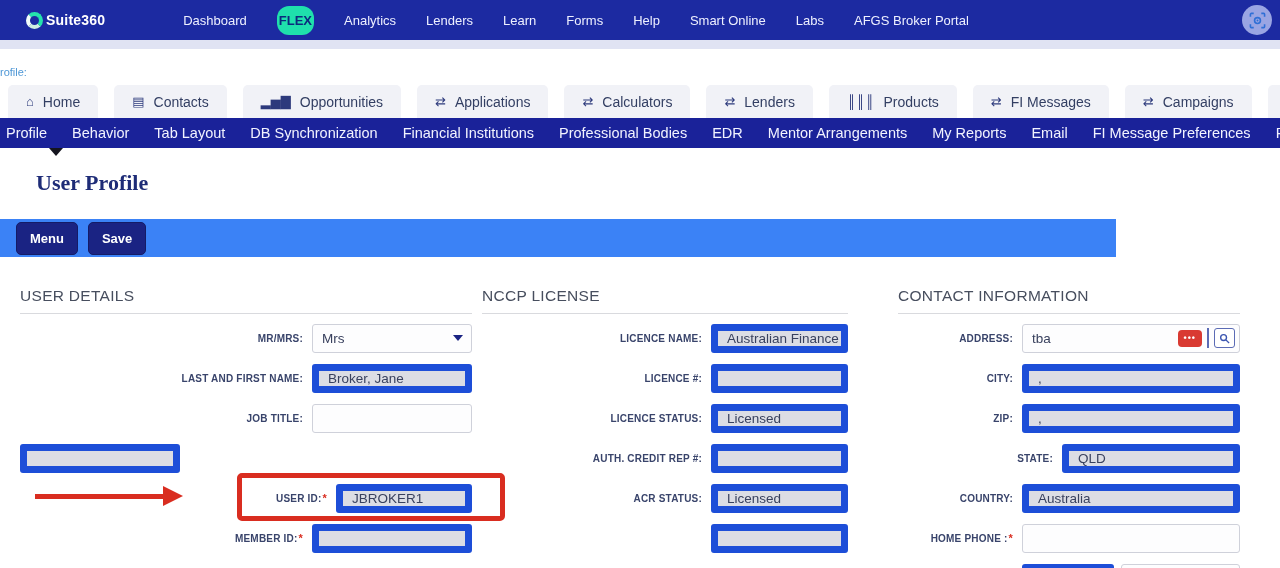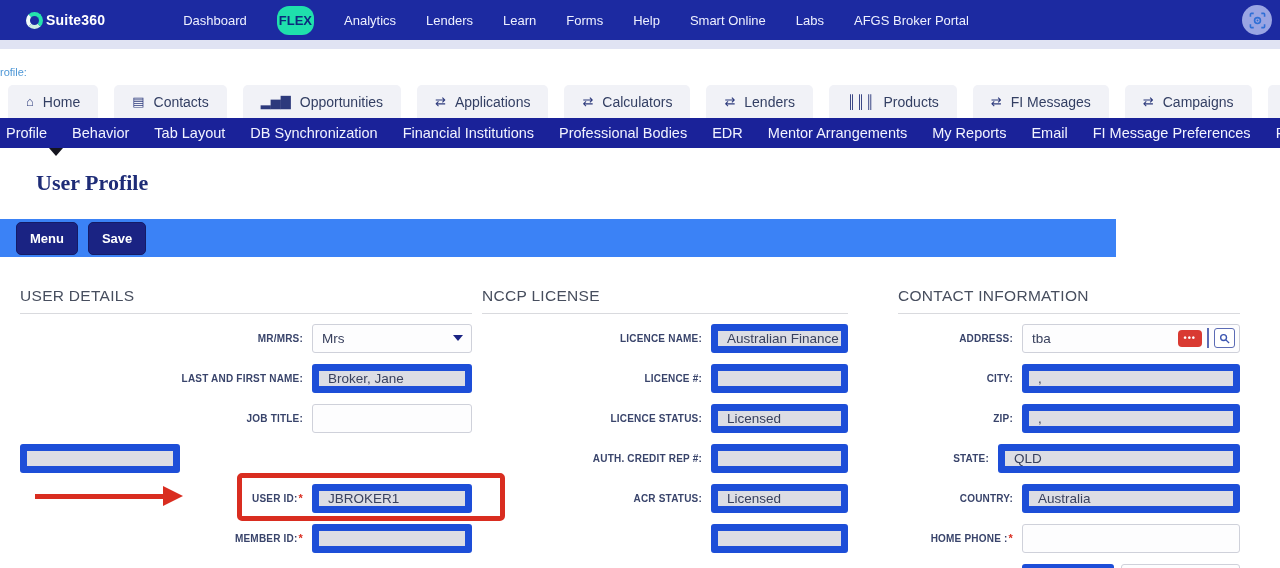--- a/index.html
+++ b/index.html
@@ -193,21 +193,21 @@
           <span></span>
         </div>
       </div>
       <div class="frow">
         <div class="fbox gray" style="width: 160px;">
           <span></span>
         </div>
       </div>
       <div class="frow">
         <span class="flabel">USER ID:<span class="req">*</span></span>
-        <div class="fbox gray" style="width: 160px;">
+        <div class="fbox gray" style="width: 136px;">
           <span>JBROKER1</span>
         </div>
       </div>
       <div class="frow">
         <span class="flabel">MEMBER ID:<span class="req">*</span></span>
         <div class="fbox gray" style="width: 160px;">
           <span></span>
         </div>
       </div>
     </div>
@@ -279,21 +279,21 @@
         </div>
       </div>
       <div class="frow">
         <span class="flabel">ZIP:</span>
         <div class="fbox gray" style="width: 218px;">
           <span>,</span>
         </div>
       </div>
       <div class="frow">
         <span class="flabel">STATE:</span>
-        <div class="fbox gray" style="width: 242px;">
+        <div class="fbox gray" style="width: 178px;">
           <span>QLD</span>
         </div>
       </div>
       <div class="frow">
         <span class="flabel">COUNTRY:</span>
         <div class="fbox gray" style="width: 218px;">
           <span>Australia</span>
         </div>
       </div>
       <div class="frow">

